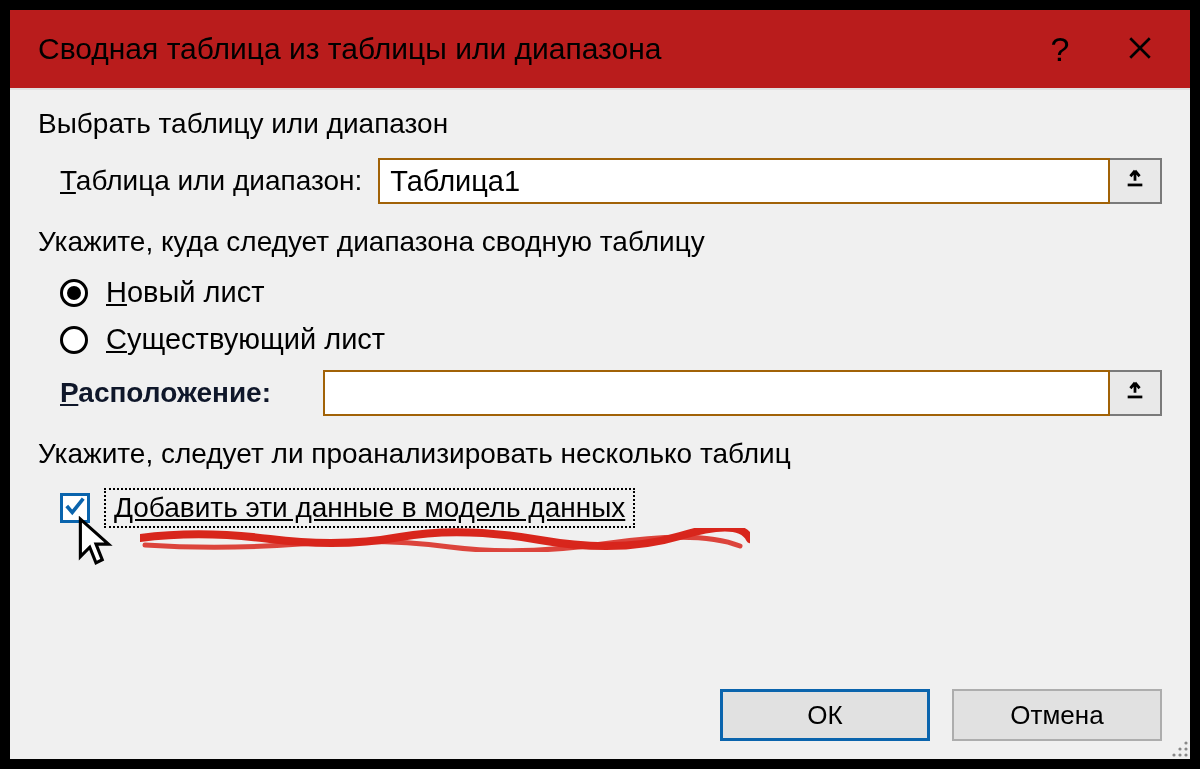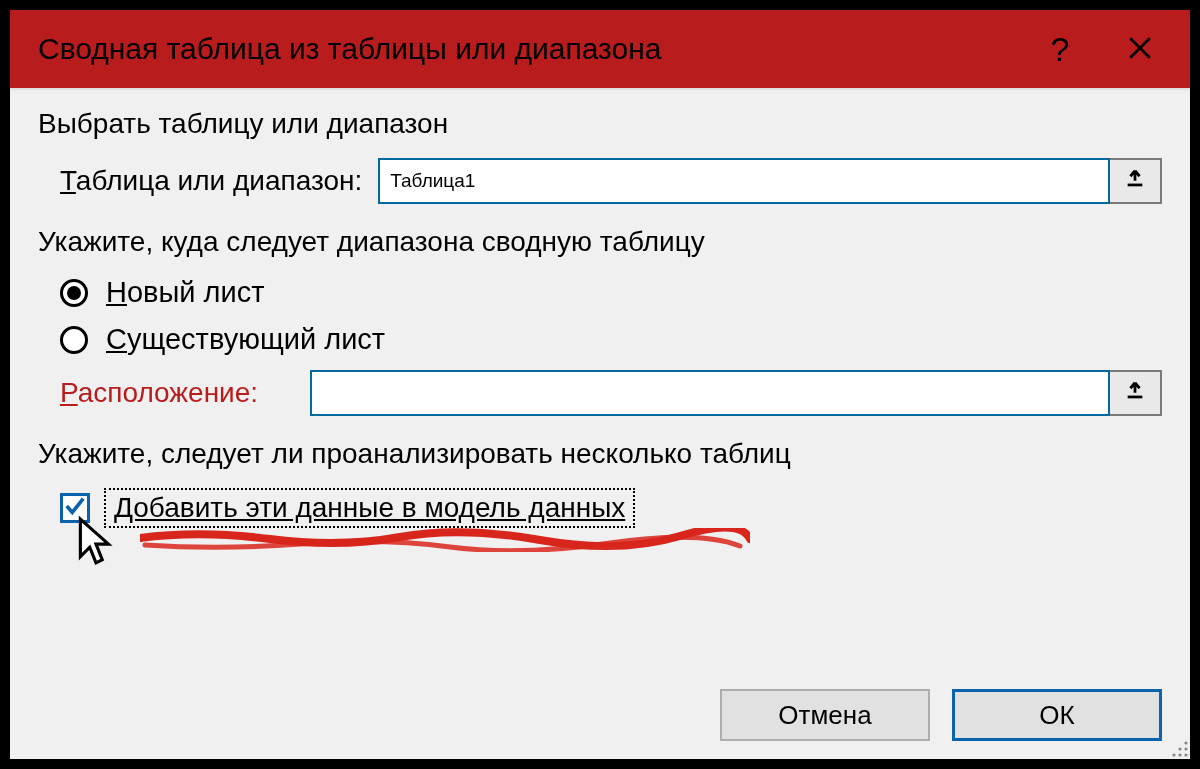--- a/index.html
+++ b/index.html
@@ -60,27 +60,27 @@
     align-items: center;
     margin-bottom: 22px;
   }
   .row.indent { padding-left: 22px; }
   .row .label {
     font-size: 28px;
     margin-right: 16px;
     white-space: nowrap;
   }
   .row .label.mnemonic > span.u { text-decoration: underline; }
-  .row .label.disabled { color: #b91c1c; }
+  .row .label.disabled { color: #0f172a; font-weight: bold; }
   .text-input {
     flex: 1;
     height: 46px;
-    border: 2px solid #0369a1;
+    border: 2px solid #a16207;
     background: #fff;
-    font-size: 19px;
+    font-size: 29px;
     padding: 0 10px;
     box-sizing: border-box;
   }
   .picker-btn {
     width: 52px;
     height: 46px;
     border: 2px solid #7a7a7a;
     border-left: none;
     background: #e9e9e9;
     display: flex;
@@ -283,22 +283,22 @@
       </svg>
 
       <svg class="cursor" viewBox="0 0 24 32">
         <path d="M2 2 L2 26 L8 20 L12 30 L16 28 L12 18 L20 18 Z" fill="#fff" stroke="#000" stroke-width="2"></path>
       </svg>
     </div>
 
   </div>
 
   <div class="btnbar">
+    <div class="btn default">ОК</div>
     <div class="btn">Отмена</div>
-    <div class="btn default">ОК</div>
   </div>
 
   <svg class="grip" viewBox="0 0 22 22">
     <circle cx="18" cy="6" r="1.6" fill="#888"></circle>
     <circle cx="12" cy="12" r="1.6" fill="#888"></circle>
     <circle cx="18" cy="12" r="1.6" fill="#888"></circle>
     <circle cx="6" cy="18" r="1.6" fill="#888"></circle>
     <circle cx="12" cy="18" r="1.6" fill="#888"></circle>
     <circle cx="18" cy="18" r="1.6" fill="#888"></circle>
   </svg>

